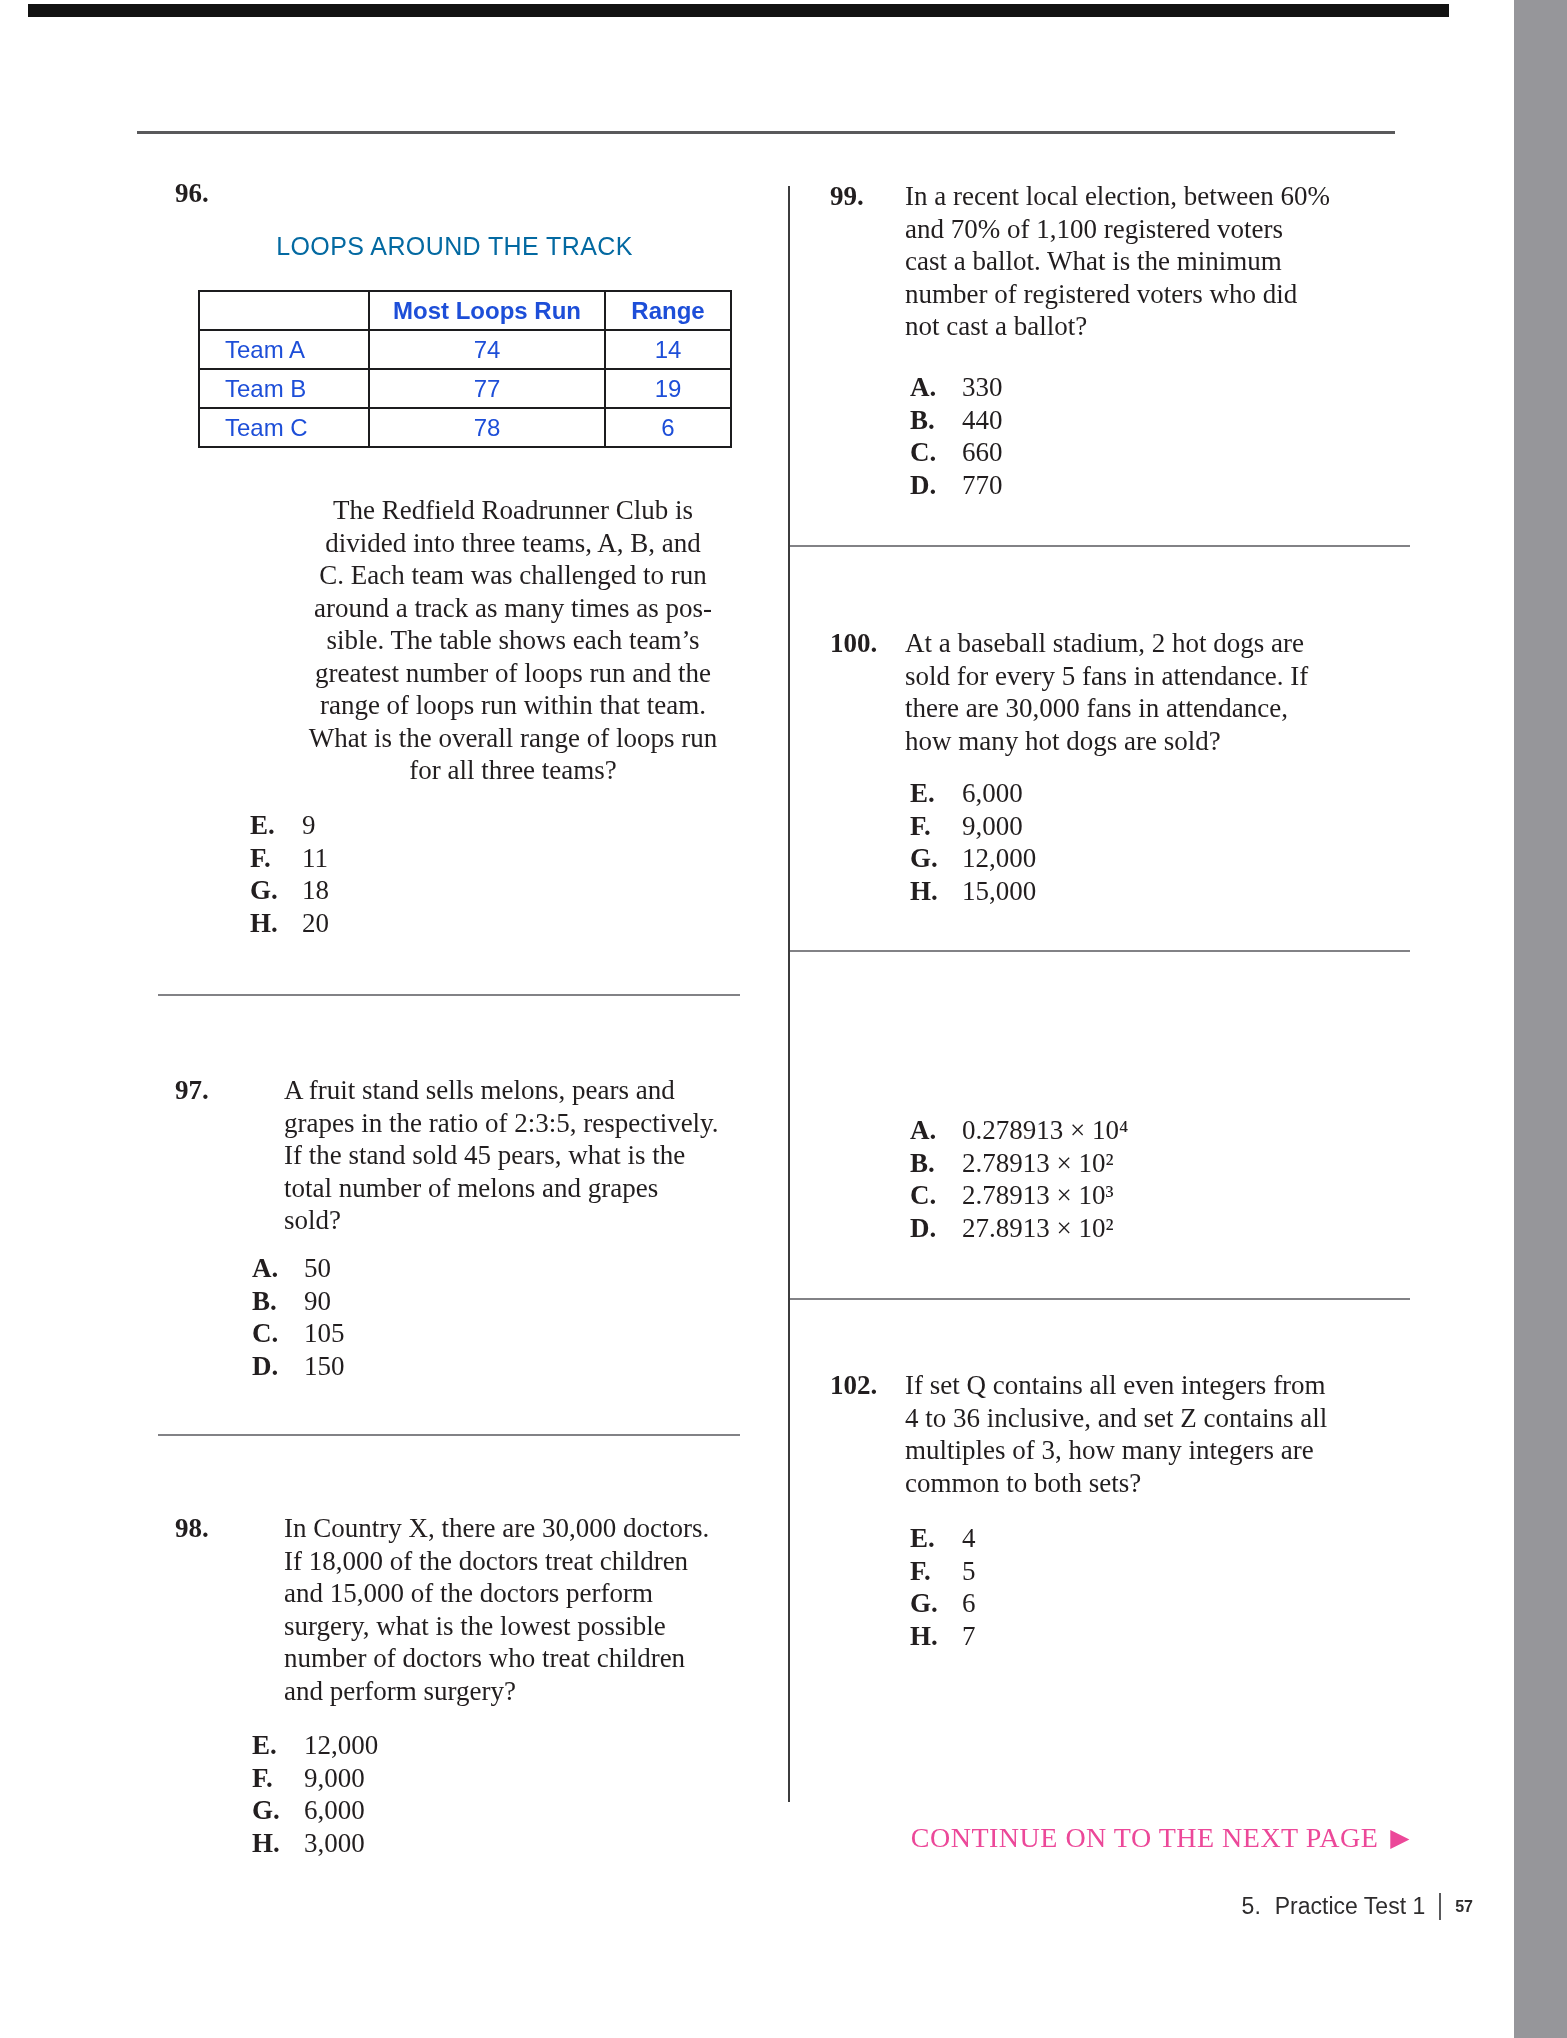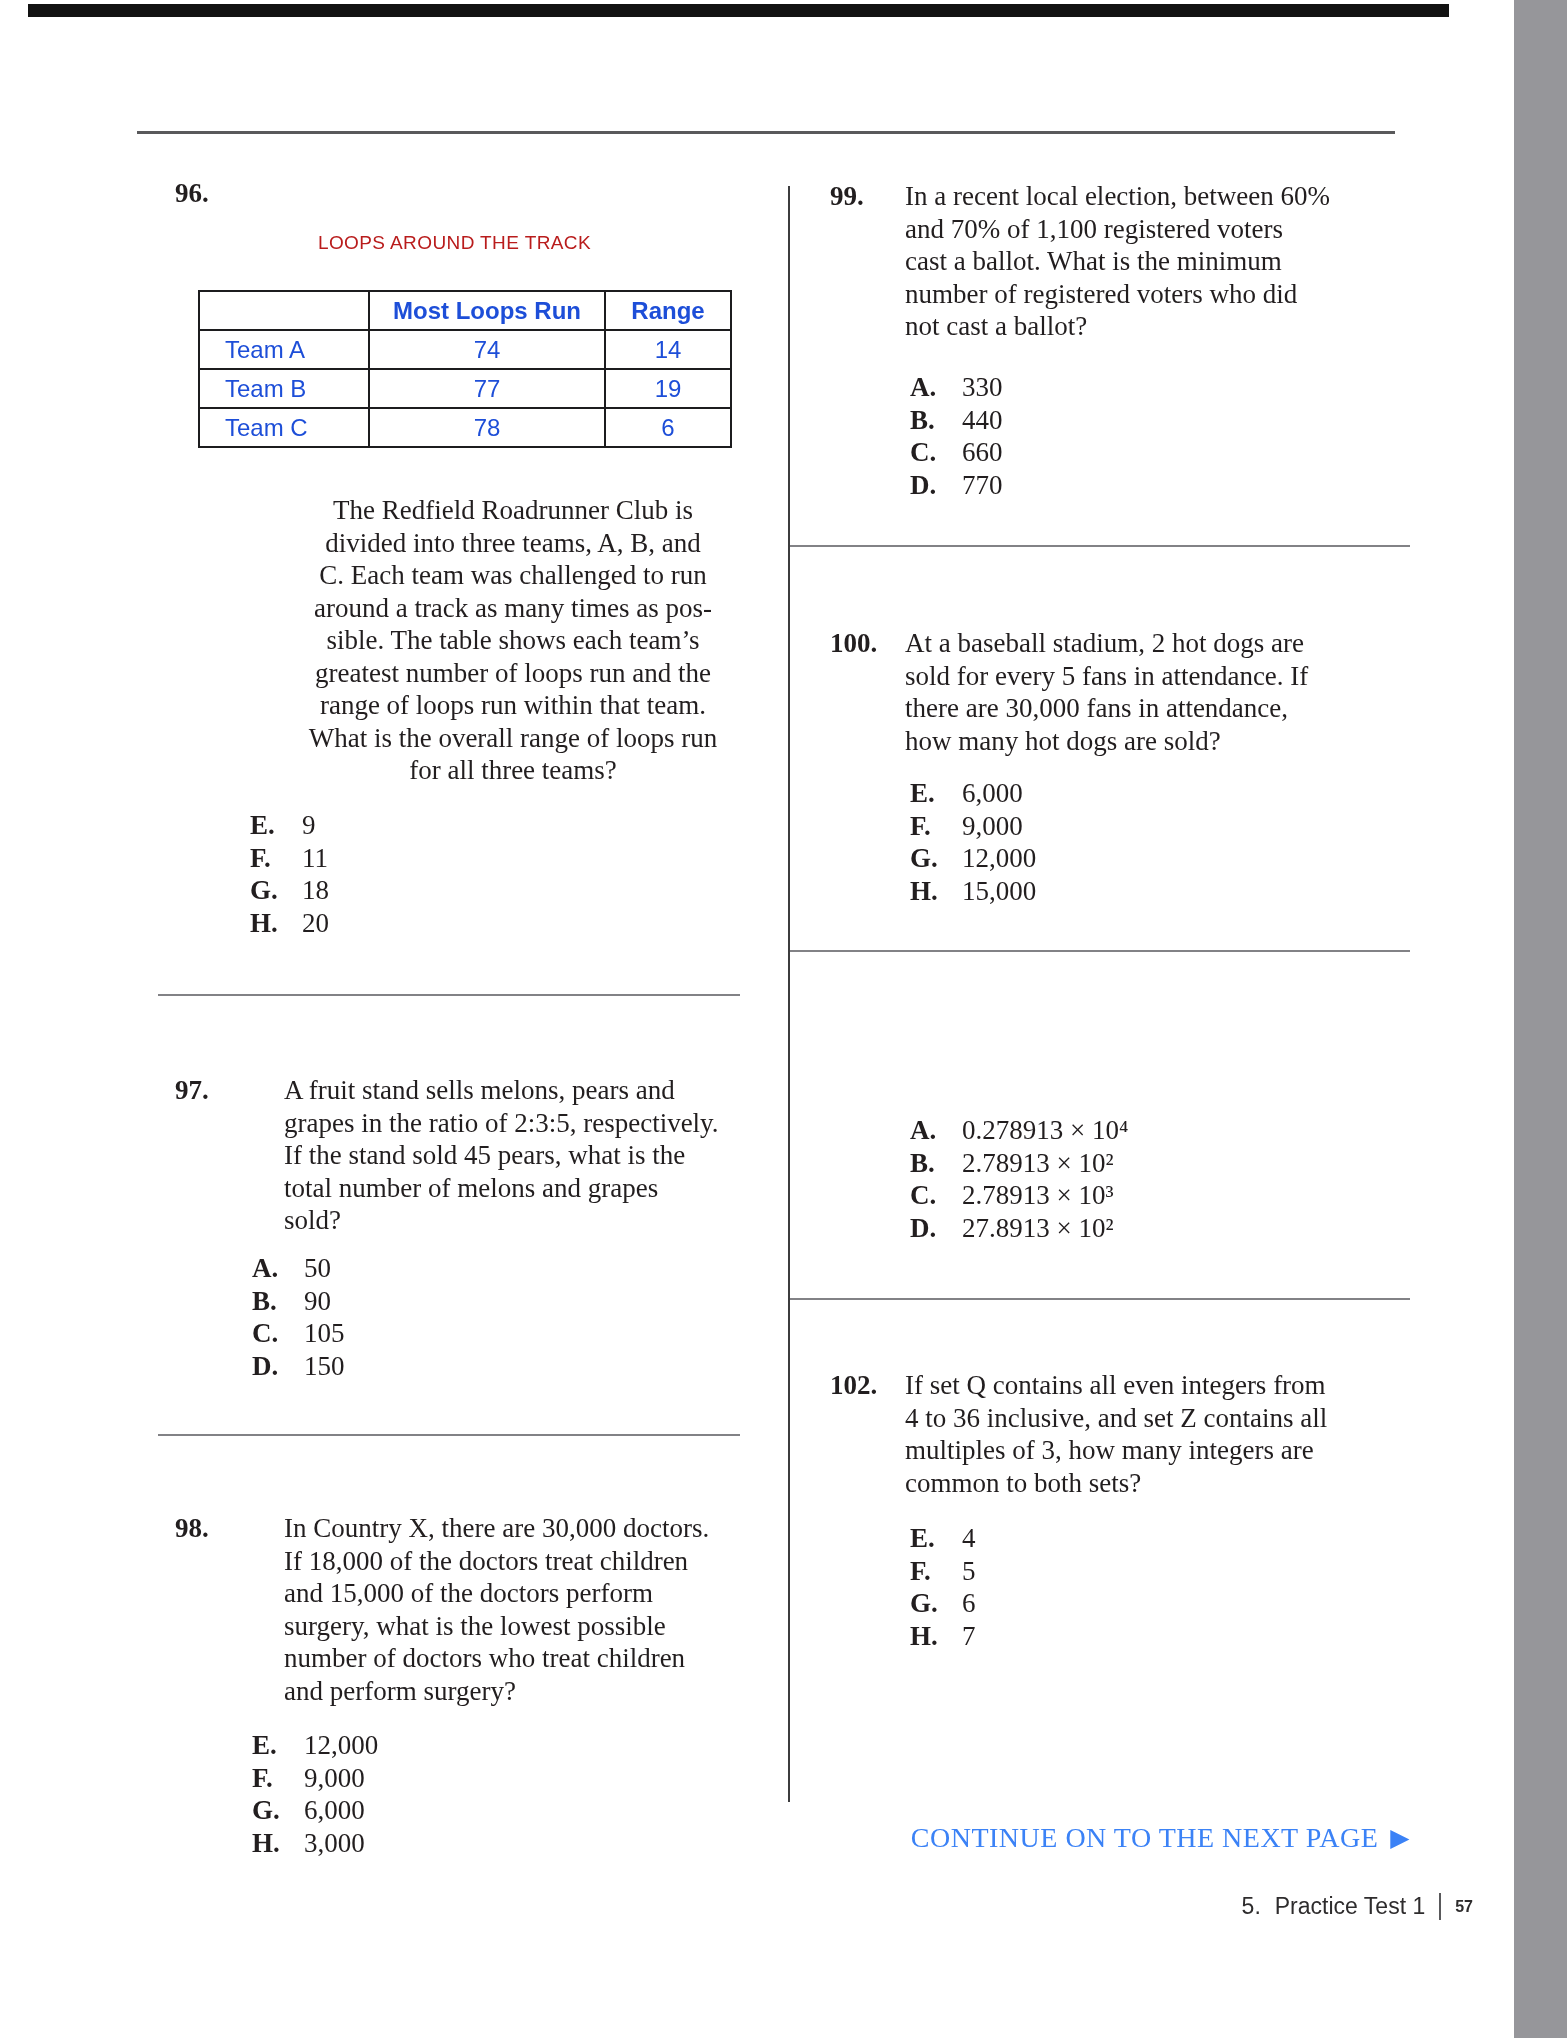--- a/index.html
+++ b/index.html
@@ -21,33 +21,33 @@
   .qtext{white-space:pre-line;}
   .q-left .qtext{margin-left:109px; width:530px;}
   .q-right .qtext{margin-left:75px; width:520px;}
   .opts{font-size:27px; line-height:32.5px;}
   .opt-row{display:flex;}
   .opt-letter{width:52px; font-weight:bold;}
   
   #fig-title{
     left:198px; top:232px; width:513px; text-align:center;
     font-family:"Liberation Sans","DejaVu Sans",sans-serif;
-    font-size:19px; letter-spacing:0.4px; color:#b91c1c;
+    font-size:25px; letter-spacing:0.4px; color:#0369a1;
   }
   table.dtable{border-collapse:collapse; font-family:"Liberation Sans","DejaVu Sans",sans-serif;
     font-size:24px; color:#1d4ed8;}
   table.dtable td{border:2px solid #1c1c1e; height:37px; padding:0;}
   table.dtable .c0{width:143px; text-align:left; padding-left:25px;}
   table.dtable .c1{width:234px; text-align:center;}
   table.dtable .c2{width:124px; text-align:center;}
   table.dtable .hdr{font-weight:bold; text-align:center;}
   
   #continue-note{
     left:700px; top:1822px; width:710px; text-align:right;
-    font-size:28px; color:#3b82f6; letter-spacing:0.5px;
+    font-size:28px; color:#ec4899; letter-spacing:0.5px;
   }
   #continue-note .arrow{font-size:25px; vertical-align:1px; margin-left:12px;}
   #footer{
     left:1000px; top:1893px; width:473px;
     display:flex; justify-content:flex-end; align-items:center; gap:14px;
     font-family:"Liberation Sans","DejaVu Sans",sans-serif;
     font-size:23px; color:#2e2c2d;
   }
   #footer .fdiv{width:2px; height:27px; background:#59595b;}
   #footer .pg{font-weight:bold; font-size:16px;}

